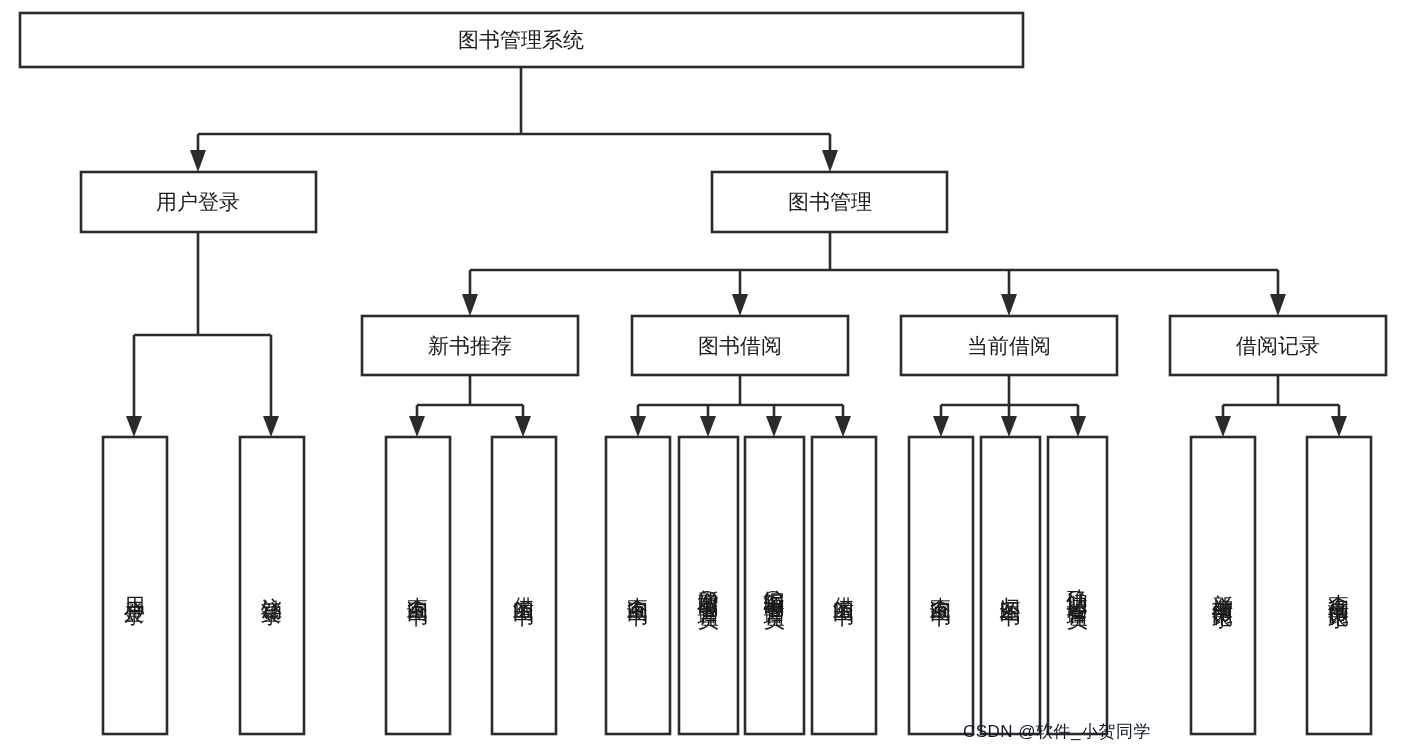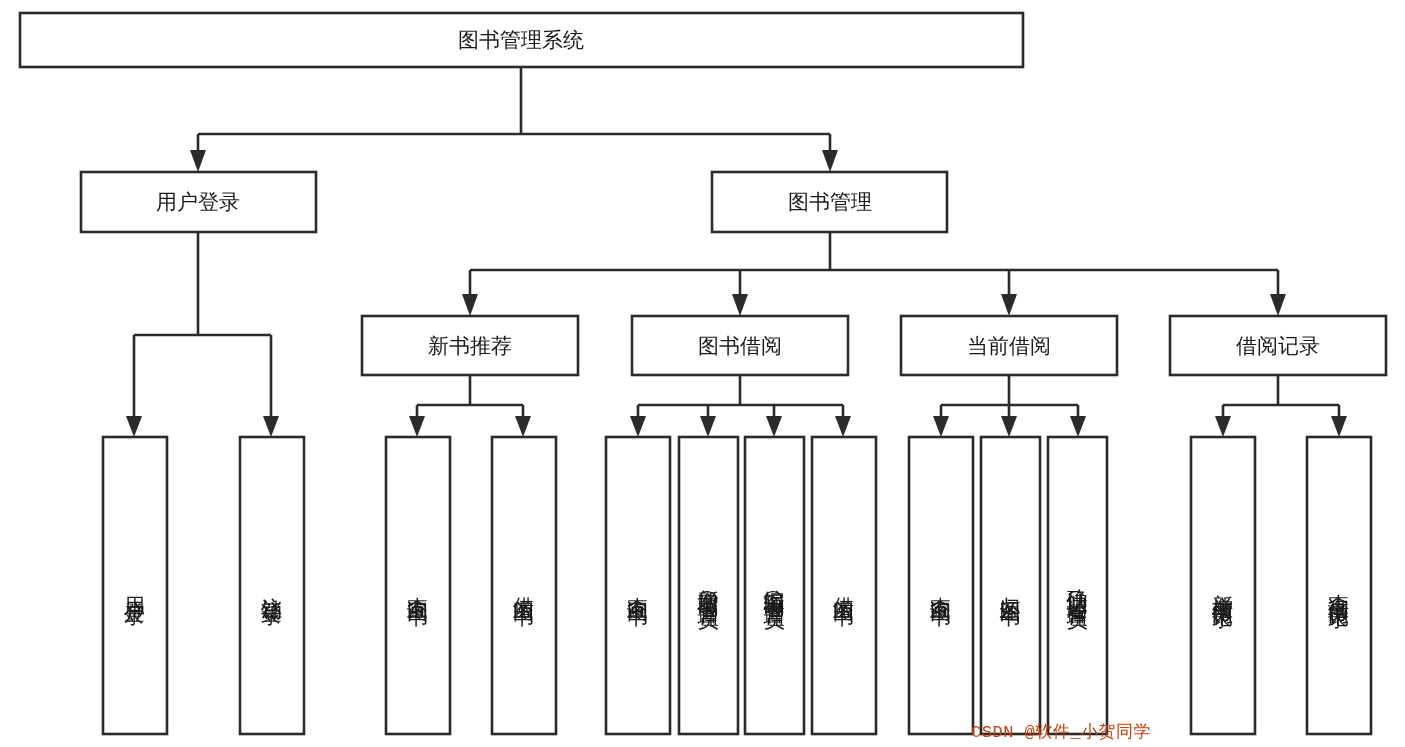--- a/index.html
+++ b/index.html
@@ -37,22 +37,22 @@
     font-family:"Liberation Sans","DejaVu Sans",sans-serif;
     white-space:nowrap;
     pointer-events:none;
   }
 
   #watermark{
     position:absolute;
     right:8px;
     bottom:4px;
     font-size:17px;
-    color:#c2410c;
-    font-family:Liberation Mono, monospace;
+    color:#0f172a;
+    font-family:Liberation Sans, sans-serif;
     letter-spacing:0.5px;
     white-space:nowrap;
   }
 </style>
 </head>
 <body>
 
 <div id="diagram-root">
 
   <svg id="flow" viewBox="0 0 1405 747">

